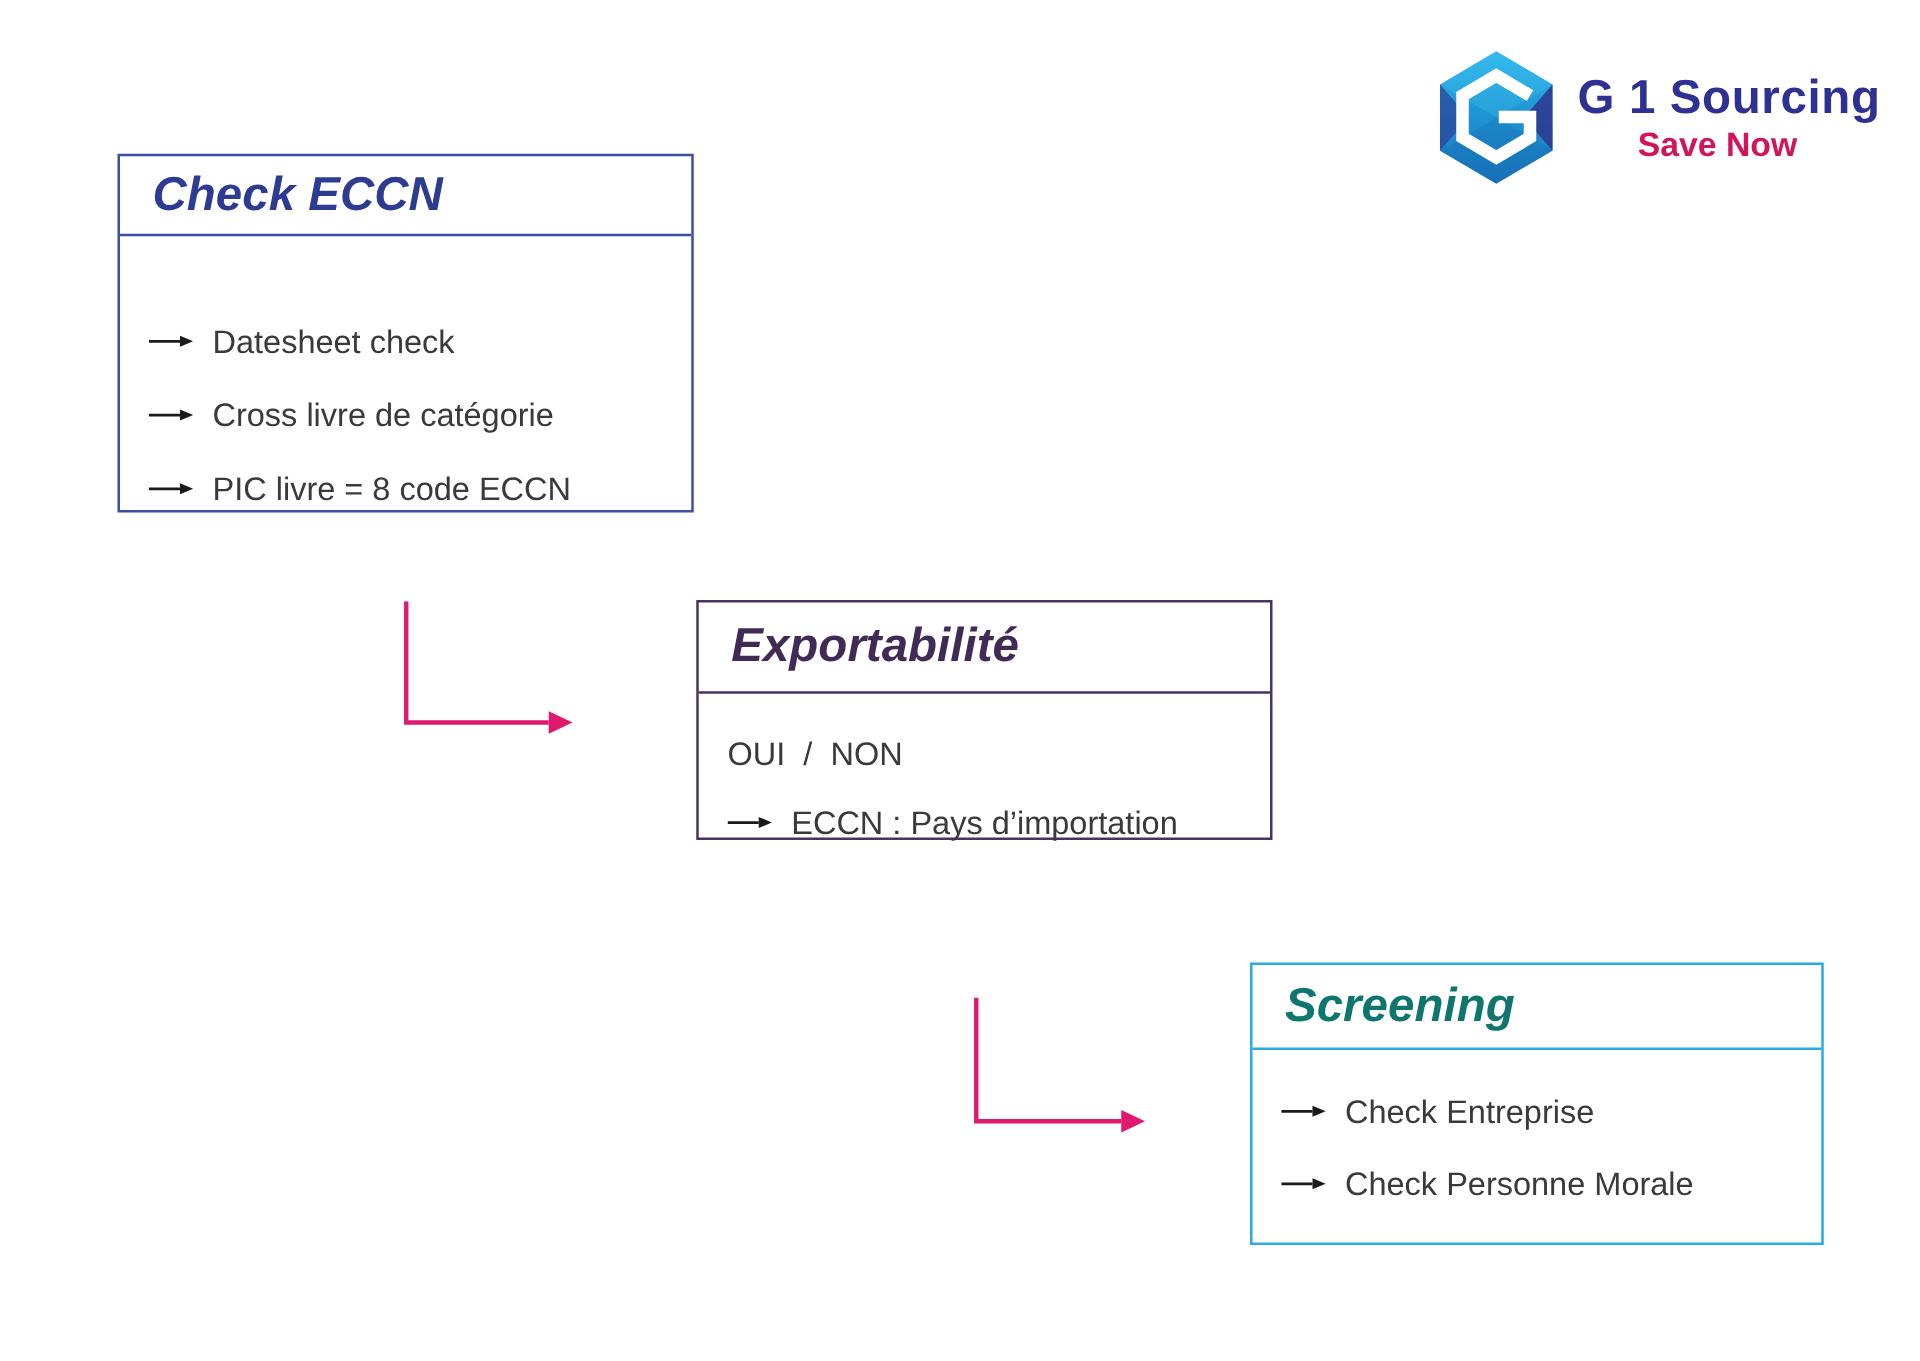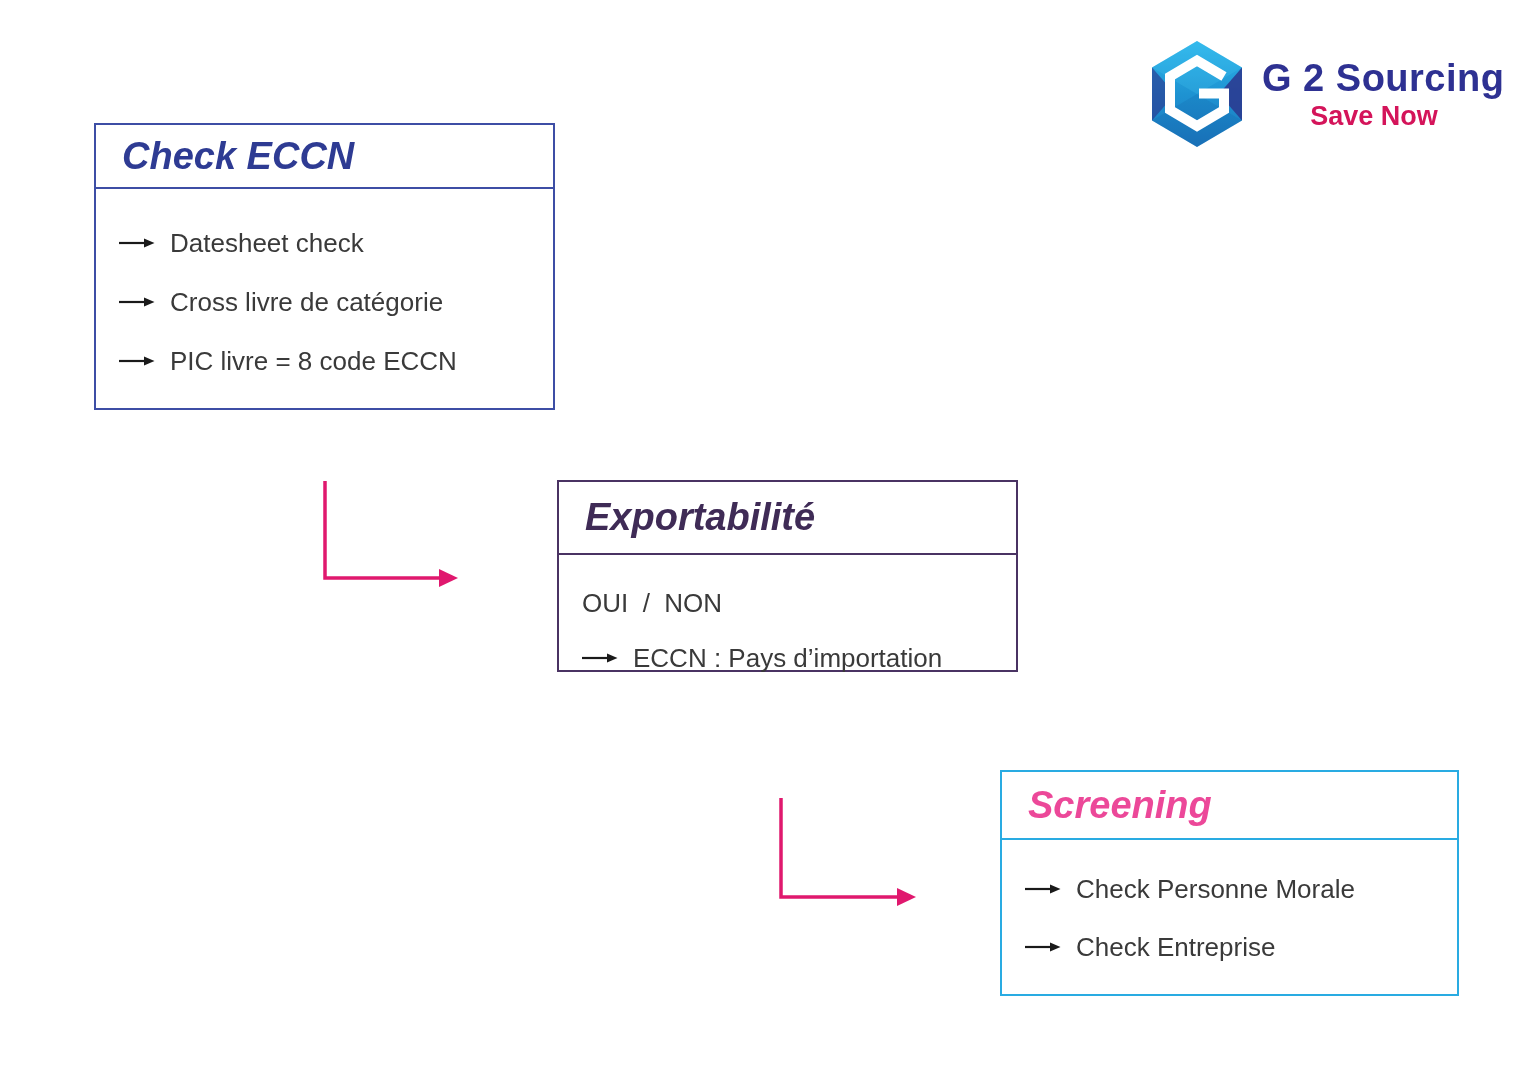--- a/index.html
+++ b/index.html
@@ -19,30 +19,30 @@
   .box .title{display:flex;align-items:center;box-sizing:border-box;padding-left:26px;
     font-weight:bold;font-size:38px;border-bottom:2px solid;white-space:nowrap;font-style:italic;}
   .box .body{box-sizing:border-box;}
   .item{display:flex;align-items:center;height:40px;padding-left:23px;
     font-size:26px;color:#3a3a3a;white-space:nowrap;}
   .bullet{flex:none;margin-right:15px;}
   .no-bullet{padding-left:23px;}
   
   .box-eccn{left:94px;top:123px;width:461px;height:287px;border-color:#3D4EA5;}
   .box-eccn .title{height:64px;color:#2E3B93;border-bottom-color:#3D4EA5;}
-  .box-eccn .body{padding-top:34px;}
+  .box-eccn .body{padding-top:34px;margin-top:30px;}
   .box-eccn .item{margin-bottom:19px;}
   
   .box-export{left:557px;top:480px;width:461px;height:192px;border-color:#4A3363;}
   .box-export .title{height:73px;color:#3F2B56;border-bottom-color:#4A3363;}
   .box-export .body{padding-top:28px;}
   .box-export .item{margin-bottom:15px;}
   
   .box-screen{left:1000px;top:770px;width:459px;height:226px;border-color:#29ABE2;}
-  .box-screen .title{height:68px;color:#ec4899;border-bottom-color:#29ABE2;}
+  .box-screen .title{height:68px;color:#0f766e;border-bottom-color:#29ABE2;}
   .box-screen .body{padding-top:29px;}
   .box-screen .item{margin-bottom:18px;}
   
   .conn{position:absolute;}
   .conn1{left:323px;top:481px;}
   .conn2{left:779px;top:798px;}
 </style>
 </head>
 <body>
 
@@ -56,21 +56,21 @@
       </linearGradient>
     </defs>
     <polygon points="50,1 95,27.5 95,80.5 50,107 5,80.5 5,27.5" fill="url(#hg)"></polygon>
     <polygon points="50,1 95,27.5 50,54 5,27.5" fill="#45C2F0" opacity="0.25"></polygon>
     <polygon points="50,107 5,80.5 50,54 95,80.5" fill="#0E5A9E" opacity="0.18"></polygon>
     <polygon points="95,27.5 95,80.5 72,54" fill="#2B3990" opacity="0.88"></polygon>
     <polygon points="5,27.5 5,80.5 28,54" fill="#2B3990" opacity="0.65"></polygon>
     <path d="M 77,36.5 L 50,20.5 L 23,36.5 L 23,70 L 50,86 L 77,70 L 77,53.5 L 52,53.5" fill="none" stroke="#ffffff" stroke-width="10" stroke-linecap="butt" stroke-linejoin="miter"></path>
   </svg>
   <div class="logo-text">
-    <div class="brand-name">G 2 Sourcing</div>
+    <div class="brand-name">G 1 Sourcing</div>
     <div class="brand-tagline">Save Now</div>
   </div>
 </div>
 
 <section class="box box-eccn">
   <div class="title">Check ECCN</div>
   <div class="body">
     <div class="item">
       <svg class="bullet" width="36" height="16" viewBox="0 0 36 16">
           <line x1="0" y1="8" x2="25" y2="8" stroke="#1a1a1a" stroke-width="2.2"></line>
@@ -122,23 +122,23 @@
 </svg>
 
 <section class="box box-screen">
   <div class="title">Screening</div>
   <div class="body">
     <div class="item">
       <svg class="bullet" width="36" height="16" viewBox="0 0 36 16">
           <line x1="0" y1="8" x2="25" y2="8" stroke="#1a1a1a" stroke-width="2.2"></line>
           <polygon points="25,3.6 35.5,8 25,12.4" fill="#1a1a1a"></polygon>
         </svg>
-      <span>Check Personne Morale</span>
+      <span>Check Entreprise</span>
     </div>
     <div class="item">
       <svg class="bullet" width="36" height="16" viewBox="0 0 36 16">
           <line x1="0" y1="8" x2="25" y2="8" stroke="#1a1a1a" stroke-width="2.2"></line>
           <polygon points="25,3.6 35.5,8 25,12.4" fill="#1a1a1a"></polygon>
         </svg>
-      <span>Check Entreprise</span>
+      <span>Check Personne Morale</span>
     </div>
   </div>
 </section>
 
 </body></html>

